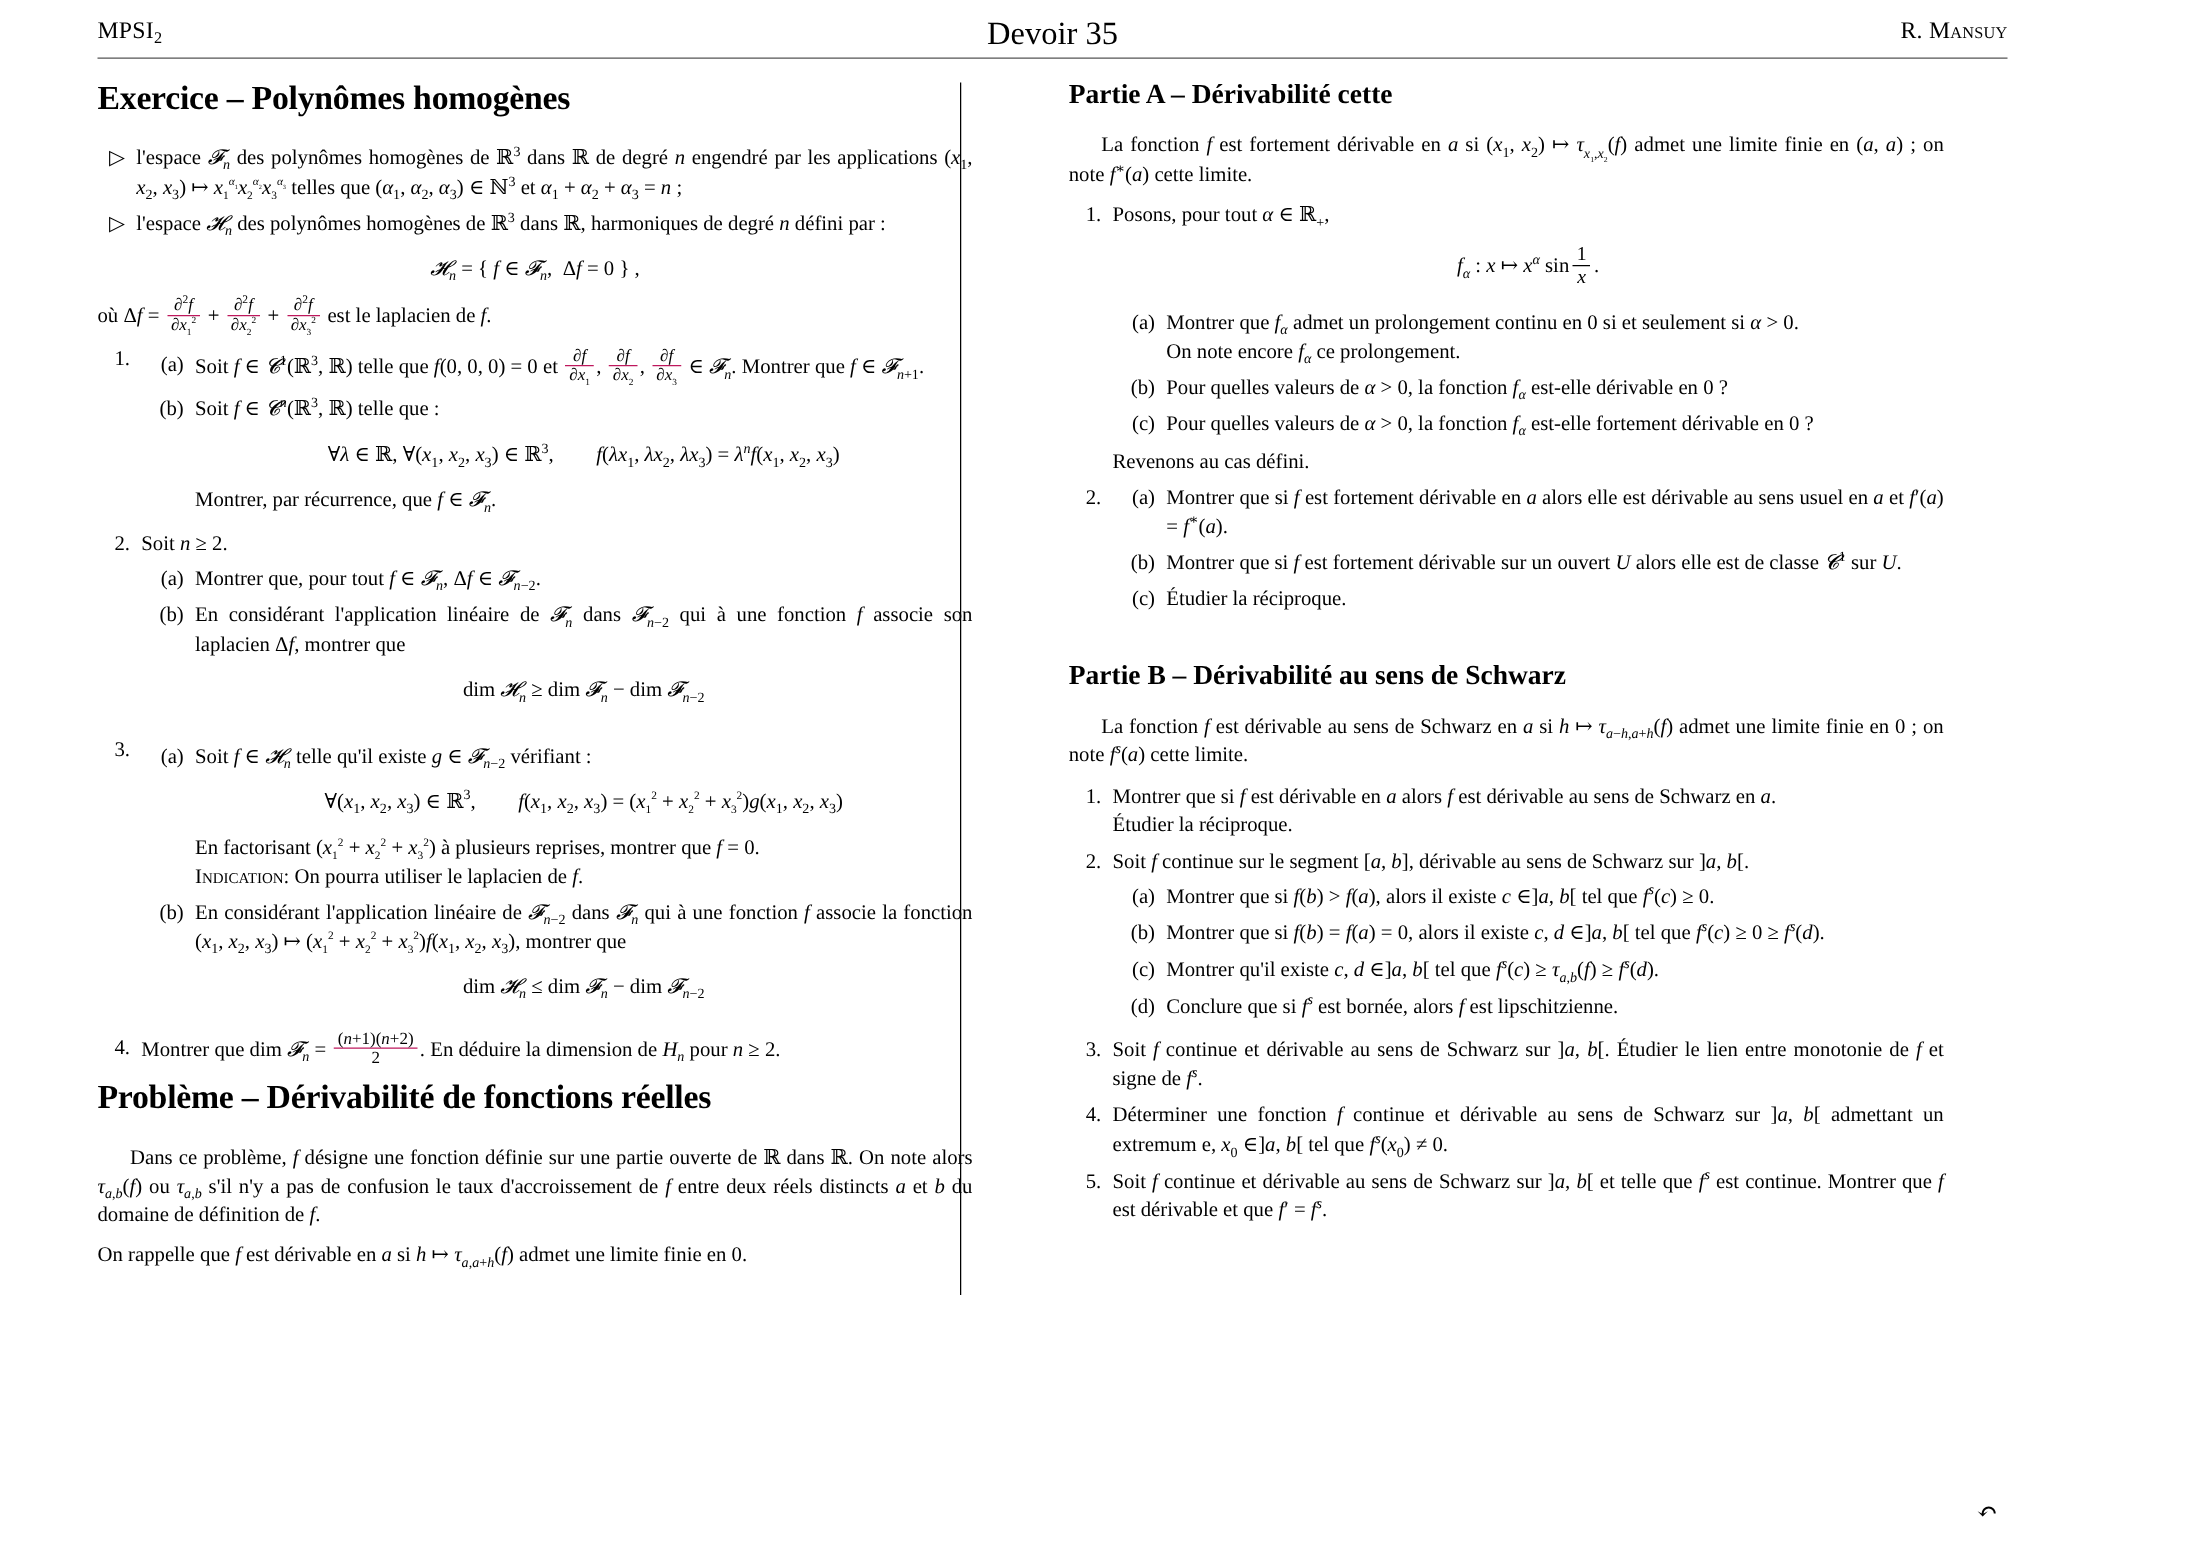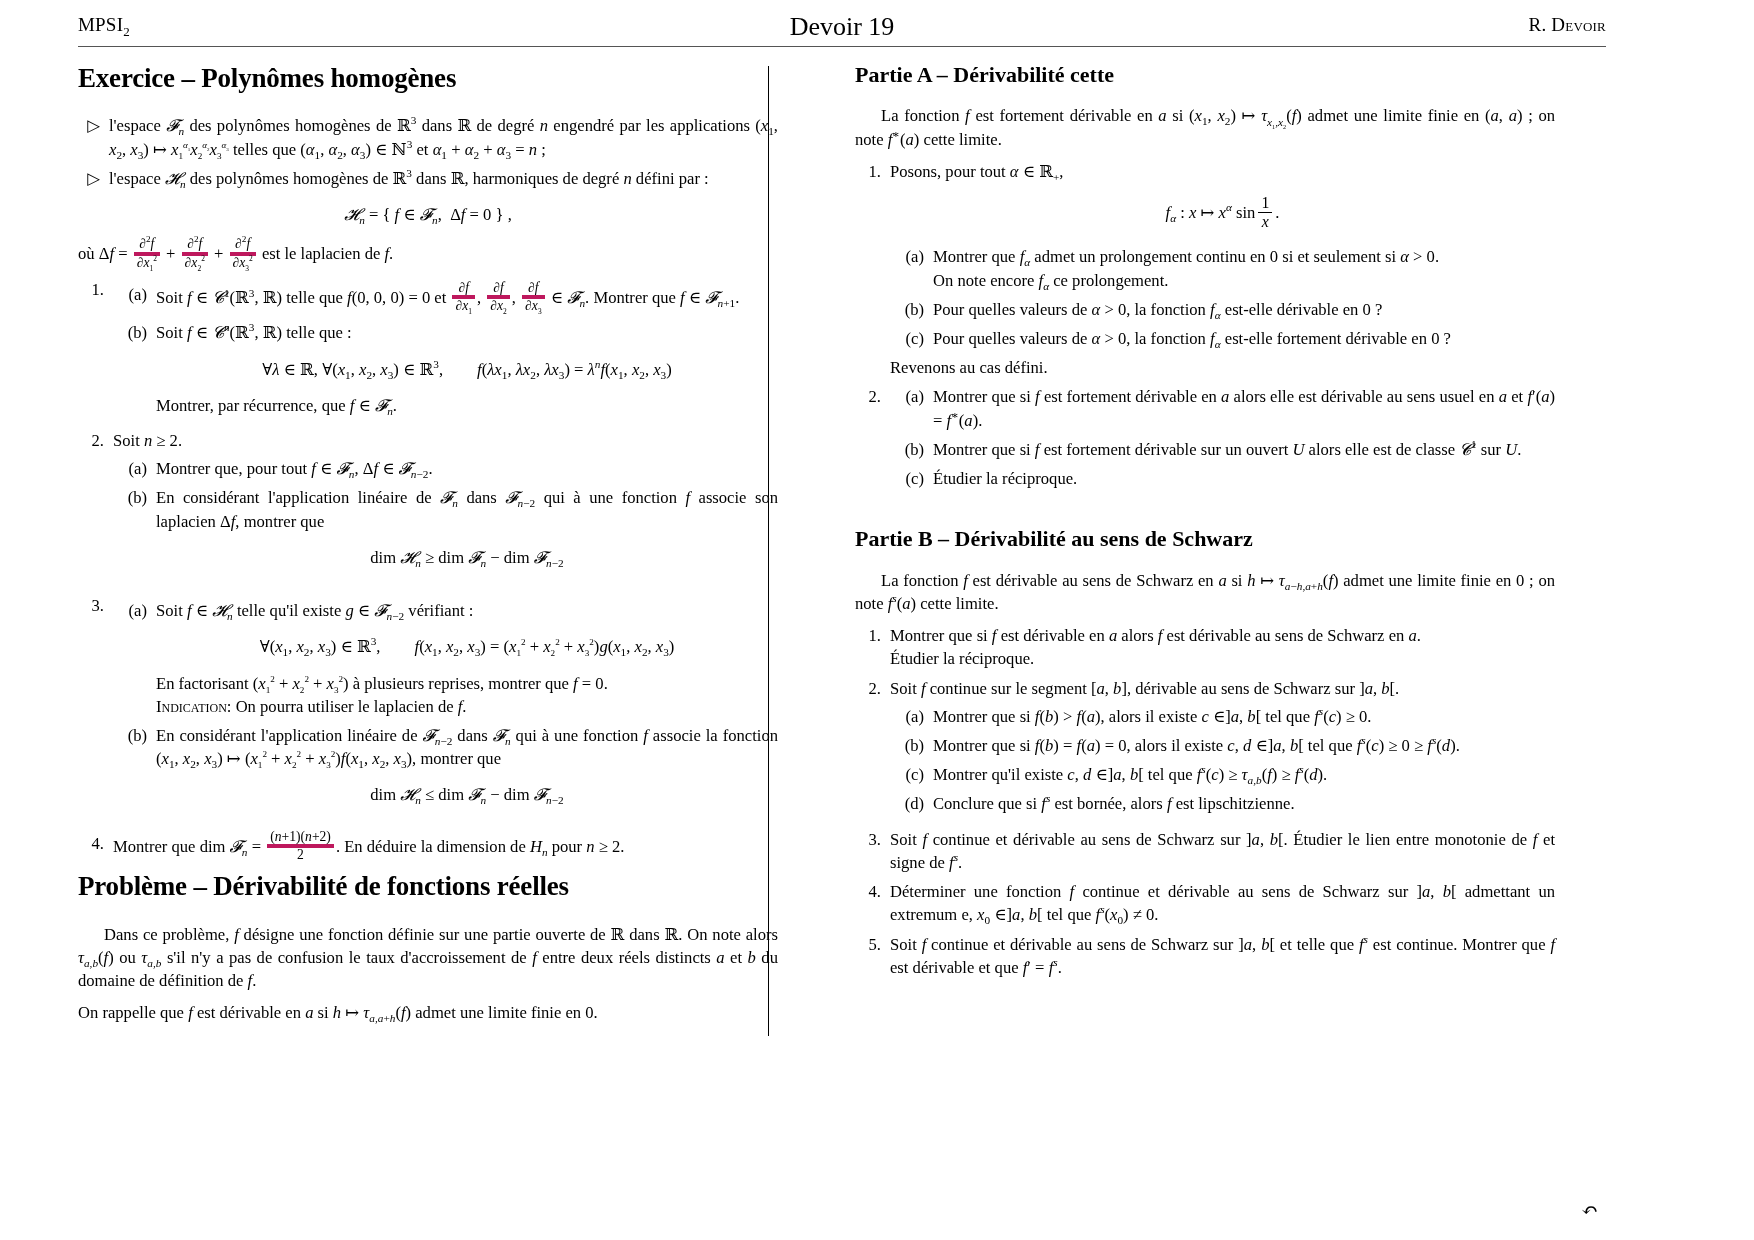--- a/index.html
+++ b/index.html
@@ -186,21 +186,21 @@
     display: inline-block;
     vertical-align: middle;
     text-align: center;
     line-height: 1.05;
     font-size: 0.82em;
     margin: 0 2px;
     position: relative;
     top: -0.15em;
   }
   .frac .num { display: block; padding: 0 3px; }
-  .frac .den { display: block; border-top: 4px solid #be185d; padding: 0 3px; }
+  .frac .den { display: block; border-top: 1px solid #be185d; padding: 0 3px; }
 
   .fracbig {
     display: inline-block;
     vertical-align: middle;
     text-align: center;
     line-height: 1.12;
     font-size: 0.95em;
     margin: 0 3px;
     position: relative;
     top: -0.1em;
@@ -221,22 +221,22 @@
     color: #000;
   }
 </style>
 </head>
 <body>
 
 <div id="page">
 
   <div id="header">
     <div class="hdr-left smallcaps-manual"><span class="big">MPSI</span><sub class="hdrsub">2</sub></div>
-    <div class="hdr-center">Devoir 19</div>
-    <div class="hdr-right sc">R. Devoir</div>
+    <div class="hdr-center">Devoir 35</div>
+    <div class="hdr-right sc">R. Mansuy</div>
   </div>
   <div id="header-rule"></div>
   <div id="col-divider"></div>
 
   <div id="body">
 
     <div class="col col-left">
 
       <h2 class="section">Exercice – Polynômes homogènes</h2>
 

